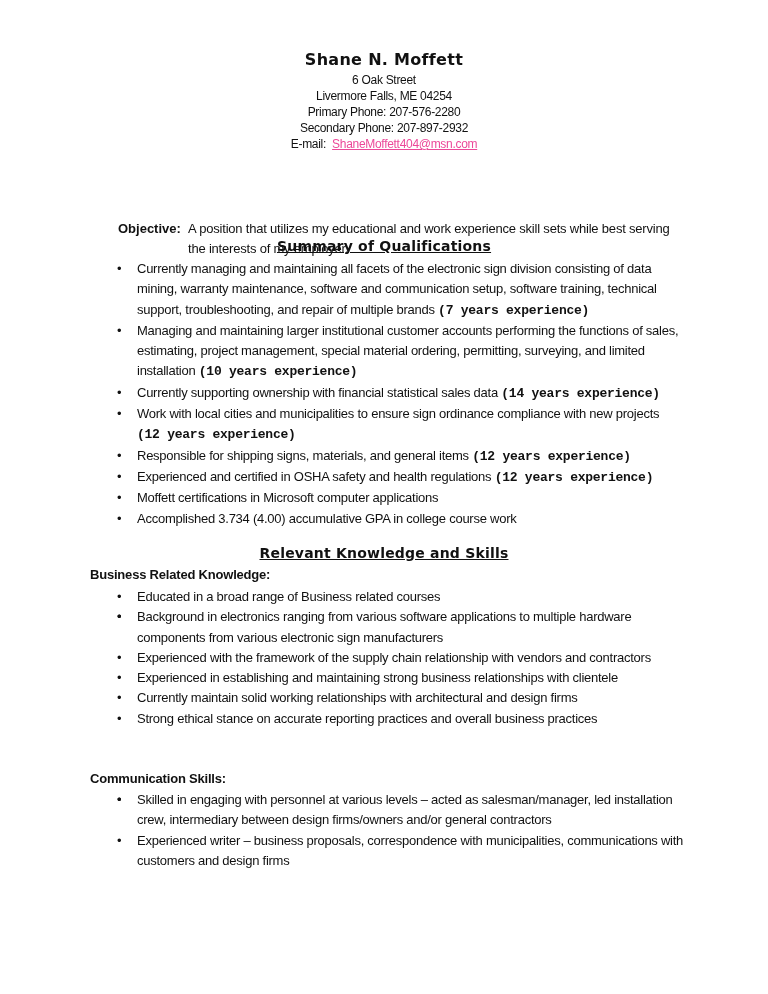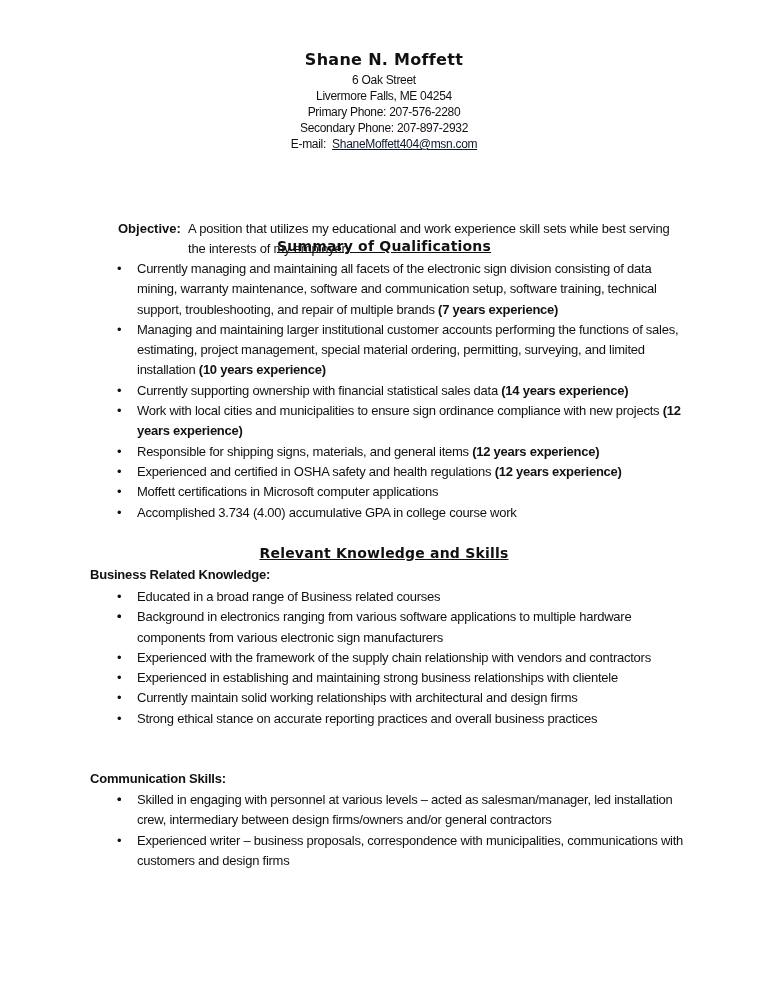--- a/index.html
+++ b/index.html
@@ -11,36 +11,36 @@
 
   .header { position: absolute; left: 0; width: 768px; text-align: center; top: 50px; }
   .name {
     font-family: "DejaVu Sans", sans-serif; font-weight: bold; font-size: 16px;
     letter-spacing: 0.3px; line-height: 20px; margin-bottom: 2px; color: #111;
   }
   .addr-line {
     font-family: "Liberation Sans", sans-serif; font-size: 12px; line-height: 16px;
     letter-spacing: -0.3px; color: #111;
   }
-  .addr-line a { color: #0f172a; text-decoration: underline; }
+  .addr-line a { color: #ec4899; text-decoration: underline; }
 
   .objective { position: absolute; top: 176px; left: 118px; width: 560px; font-size: 13px; line-height: 20px; margin-top: 43px; }
   .objective .label { position: absolute; left: 0; top: 0; font-weight: bold; }
   .objective .text { margin-left: 70px; letter-spacing: -0.2px; }
 
   .section-title {
     position: absolute; left: 0; width: 768px; text-align: center;
     font-family: "DejaVu Sans", sans-serif; font-weight: bold; font-size: 14px;
     text-decoration: underline; line-height: 18px; letter-spacing: 0.2px;
   }
 
   ul.bullets { position: absolute; margin: 0; padding: 0; list-style: none; font-size: 13px; line-height: 20.3px; letter-spacing: -0.25px; }
   ul.bullets li { position: relative; padding-left: 20px; }
   ul.bullets li .dot { position: absolute; left: 0; top: 0; font-size: 13px; }
-  ul.bullets li b { font-weight: bold; }
+  ul.bullets li b { font-weight: bold; font-family: Liberation Mono, monospace; }
 
   .subhead { position: absolute; left: 90px; font-weight: bold; font-size: 13px; line-height: 18px; letter-spacing: -0.2px; }
 </style>
 </head>
 <body>
 
 <div class="page">
 
   <div class="header">
     <div class="name">Shane N. Moffett</div>

